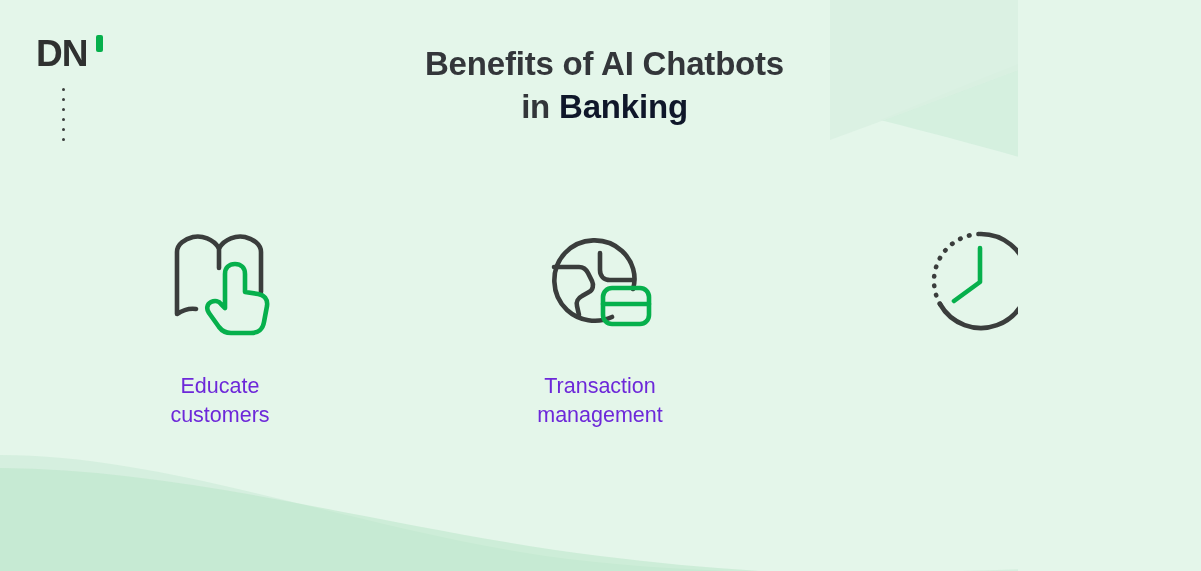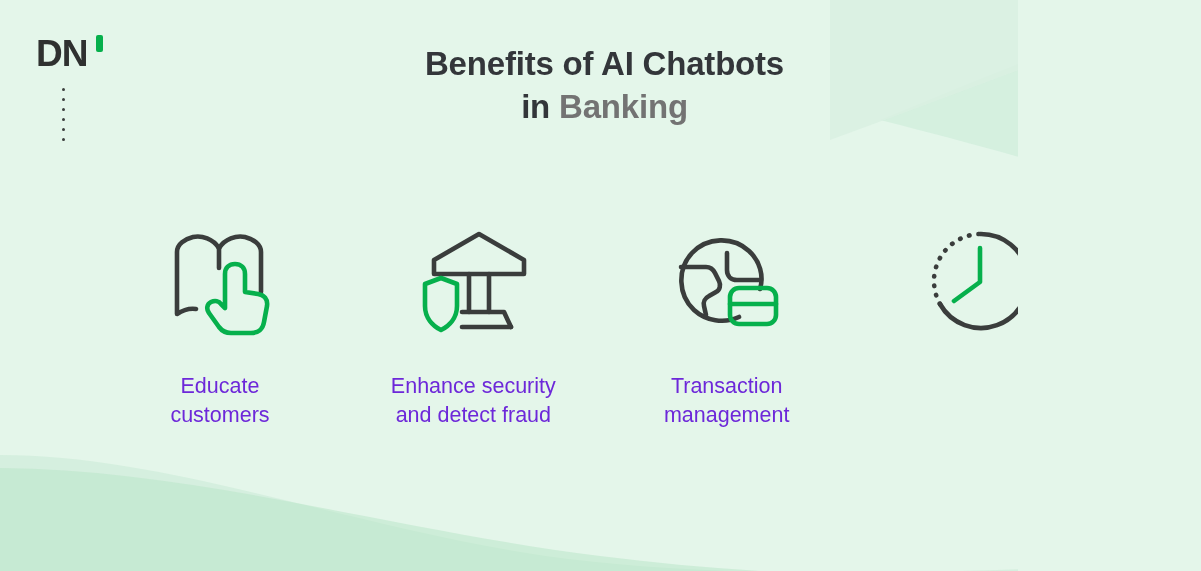--- a/index.html
+++ b/index.html
@@ -99,21 +99,21 @@
     left: 4px;
     top: 42px;
     width: 1201px;
     text-align: center;
     font-size: 33px;
     font-weight: bold;
     color: #33363a;
     line-height: 43px;
     letter-spacing: -0.2px;
   }
-  .title .accent { color: #737373; }
+  .title .accent { color: #0f172a; }
   .title-line2 { display: block; }
 
   
   .benefits {
     position: absolute;
     left: 100px;
     top: 220px;
     width: 1000px;
     display: flex;
     align-items: flex-start;
@@ -231,38 +231,20 @@
           </g>
           <g fill="none" stroke="#06B04C" stroke-width="4.6" stroke-linecap="round" stroke-linejoin="round">
             <path d="M67 86 L67 52 C67 46 71 42 77 42 C83 42 87 46 87 52 L87 70 L100 72 C106 73 110 77 109 84 L106 100 C105 107 100 111 93 111 L73 111 C68 111 64 109 61 105 L51 91 C48 87 49 82 53 80 C57 78 61 79 63 82 Z"></path>
           </g>
         </svg>
       </div>
       <div class="benefit-label">Educate
 customers</div>
     </div>
 
-    <div class="benefit">
-      <div class="benefit-icon">
-        <svg width="124" height="118" viewBox="0 0 124 118">
-          <g fill="none" stroke="#3A3D3C" stroke-width="4.6" stroke-linecap="round" stroke-linejoin="round">
-            <path d="M23 38 L68 12 L113 38 L113 52 L23 52 Z"></path>
-            <path d="M58 52 L58 90"></path>
-            <path d="M78 52 L78 90"></path>
-            <path d="M51 90 L93 90 L100 105"></path>
-            <path d="M51 105 L100 105"></path>
-          </g>
-          <g fill="none" stroke="#06B04C" stroke-width="4.6" stroke-linecap="round" stroke-linejoin="round">
-            <path d="M14 62 L30 56 L46 62 L46 84 C46 96 38 104 30 108 C22 104 14 96 14 84 Z"></path>
-          </g>
-        </svg>
-      </div>
-      <div class="benefit-label">Enhance security
-and detect fraud</div>
-    </div>
 
     <div class="benefit">
       <div class="benefit-icon">
         <svg width="124" height="118" viewBox="0 0 124 118">
           <g fill="none" stroke="#3A3D3C" stroke-width="4.6" stroke-linecap="round" stroke-linejoin="round">
             <path d="M74 95 C59 102 41 99 29 88 C13 73 12 47 27 31 C42 15 68 14 84 29 C95 39 99 54 95 67"></path>
             <path d="M16 45 L41 45 C45 45 48 47 50 51 L54 59 C56 63 55 68 51 70 L44 74 C40 76 38 80 39 84 L41 93"></path>
             <path d="M62 31 L62 48 C62 54 66 58 72 58 L96 58"></path>
           </g>
           <g fill="none" stroke="#06B04C" stroke-width="4.6" stroke-linecap="round" stroke-linejoin="round">

